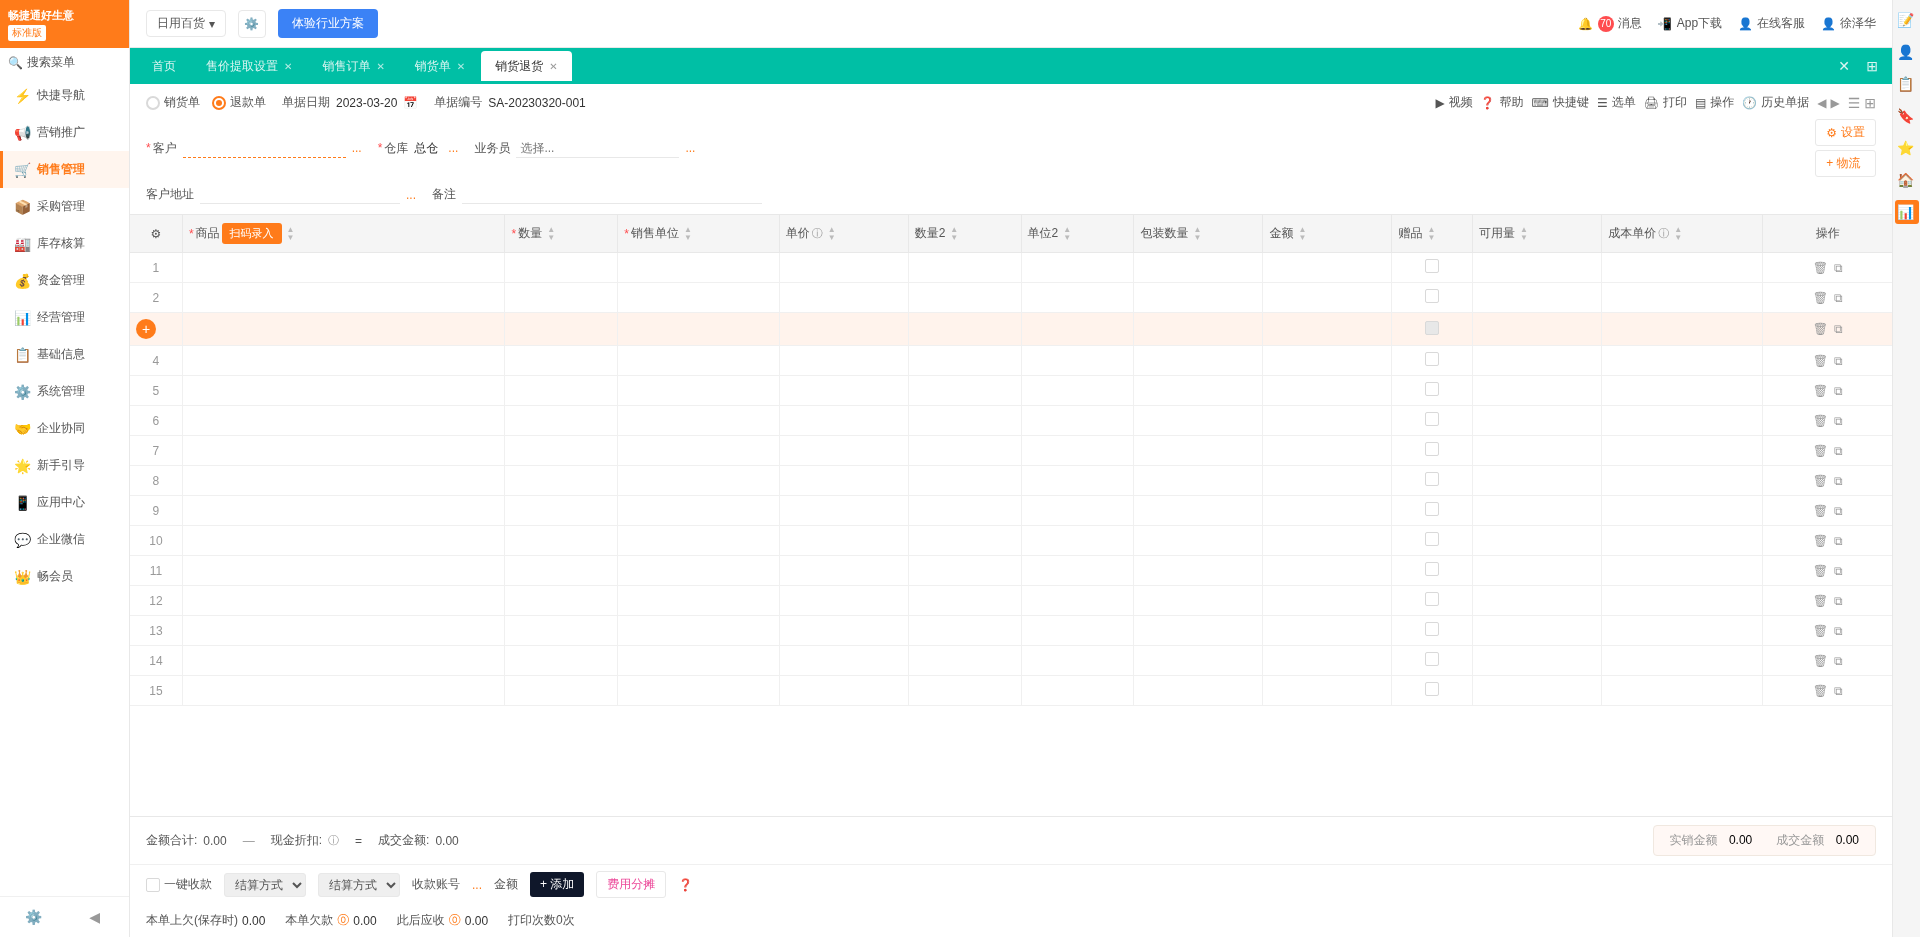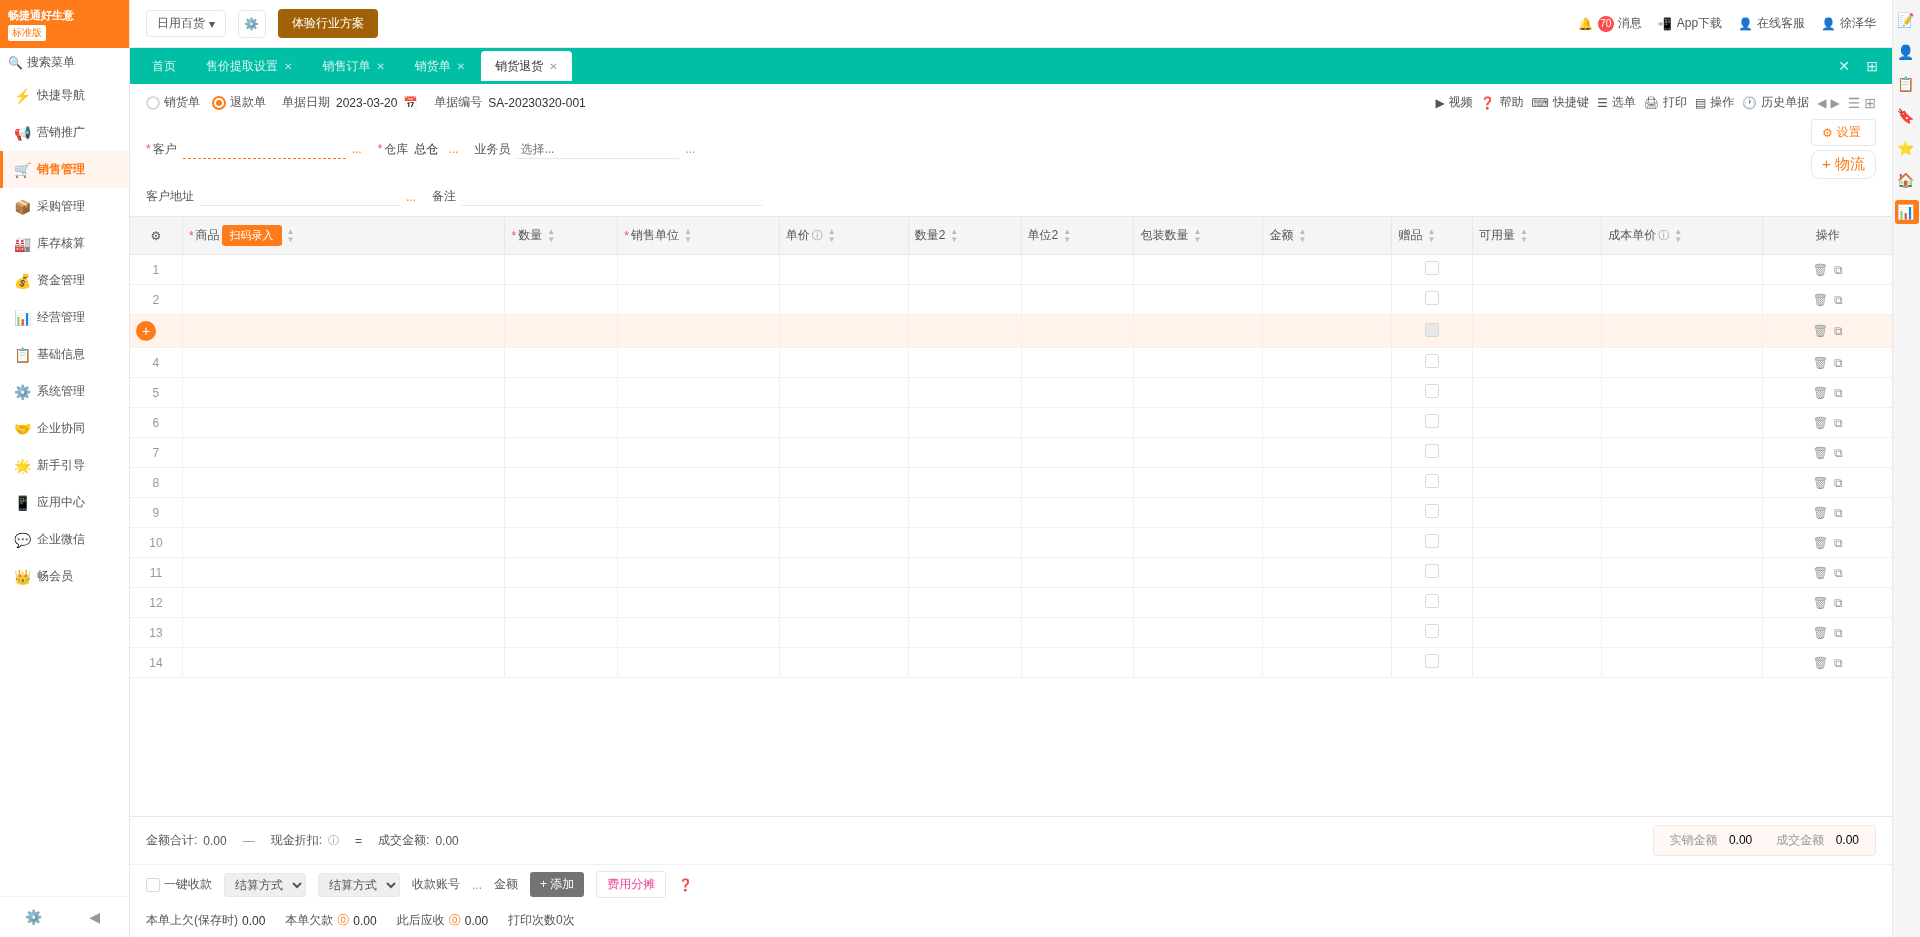--- a/index.html
+++ b/index.html
@@ -17,21 +17,21 @@
     .sidebar-footer-btn { flex: 1; display: flex; align-items: center; justify-content: center; cursor: pointer; color: #999; font-size: 14px; padding: 4px; }
 
     
     .main { flex: 1; display: flex; flex-direction: column; height: 937px; overflow: hidden; }
 
     
     .top-header { height: 48px; background: #fff; display: flex; align-items: center; justify-content: space-between; padding: 0 16px; border-bottom: 1px solid #e8e8e8; flex-shrink: 0; }
     .top-header-left { display: flex; align-items: center; gap: 12px; }
     .breadcrumb-select { display: flex; align-items: center; gap: 4px; padding: 4px 10px; border: 1px solid #e8e8e8; border-radius: 4px; cursor: pointer; font-size: 12px; color: #555; }
     .settings-btn { width: 28px; height: 28px; display: flex; align-items: center; justify-content: center; border: 1px solid #e8e8e8; border-radius: 4px; cursor: pointer; color: #555; }
-    .experience-btn { background: #a16207; color: #fff; border: none; padding: 6px 14px; border-radius: 4px; cursor: pointer; font-size: 12px; }
+    .experience-btn { background: #3b82f6; color: #fff; border: none; padding: 6px 14px; border-radius: 4px; cursor: pointer; font-size: 12px; }
     .top-header-right { display: flex; align-items: center; gap: 16px; }
     .header-action { display: flex; align-items: center; gap: 4px; cursor: pointer; color: #555; font-size: 12px; }
     .notification-badge { background: #ff4d4f; color: #fff; border-radius: 50%; width: 16px; height: 16px; font-size: 10px; display: flex; align-items: center; justify-content: center; }
 
     
     .tab-bar { height: 36px; background: #00bfa5; display: flex; align-items: center; padding: 0 8px; gap: 2px; flex-shrink: 0; }
     .tab-item { display: flex; align-items: center; gap: 4px; padding: 6px 14px; border-radius: 4px 4px 0 0; cursor: pointer; font-size: 12px; color: rgba(255,255,255,0.85); height: 30px; }
     .tab-item.active { background: #fff; color: #333; }
     .tab-close { font-size: 10px; color: rgba(255,255,255,0.7); margin-left: 2px; cursor: pointer; }
     .tab-item.active .tab-close { color: #999; }
@@ -323,21 +323,21 @@
         <div class="form-field">
           <span class="form-label">业务员</span>
           <input class="form-input" style="min-width: 120px;" placeholder="选择...">
           <span class="form-ellipsis">...</span>
         </div>
         <div style="margin-left:auto;display:flex;flex-direction:column;gap:4px;">
           <div style="border:1px solid #e8e8e8;border-radius:3px;padding:4px 10px;cursor:pointer;font-size:12px;color:#ff7b1a;display:flex;align-items:center;gap:4px;">
             <span>⚙</span>
             <span>设置</span>
           </div>
-          <div style="border:1px solid #e8e8e8;border-radius:9px;padding:4px 10px;cursor:pointer;font-size:15px;color:#ff7b1a;display:flex;gap:4px;">
+          <div style="border:1px solid #e8e8e8;border-radius:3px;padding:4px 10px;cursor:pointer;font-size:12px;color:#ff7b1a;display:flex;gap:4px;">
             <span>+ 物流</span>
           </div>
         </div>
       </div>
       <div class="form-row">
         <div class="form-field">
           <span class="form-label">客户地址</span>
           <input class="form-input" style="min-width: 200px;">
           <span class="form-ellipsis">...</span>
         </div>
@@ -721,20 +721,40 @@
               <td></td>
               <td>
                 <div class="action-icons">
                   <span class="action-icon">🗑</span>
                   <span class="action-icon">⧉</span>
                 </div>
               </td>
             </tr>
           <tr>
               <td class="row-num">14</td>
+              <td></td>
+              <td></td>
+              <td></td>
+              <td></td>
+              <td></td>
+              <td></td>
+              <td></td>
+              <td></td>
+              <td class="checkbox-cell"><span class="checkbox-box"></span></td>
+              <td></td>
+              <td></td>
+              <td>
+                <div class="action-icons">
+                  <span class="action-icon">🗑</span>
+                  <span class="action-icon">⧉</span>
+                </div>
+              </td>
+            </tr>
+          <tr>
+              <td class="row-num">15</td>
               <td></td>
               <td></td>
               <td></td>
               <td></td>
               <td></td>
               <td></td>
               <td></td>
               <td></td>
               <td class="checkbox-cell"><span class="checkbox-box"></span></td>
               <td></td>
@@ -792,21 +812,21 @@
         <select class="select-input">
           <option>结算方式</option>
         </select>
         <div class="amount-field">
           <span>收款账号</span>
         </div>
         <span style="color:#ff7b1a;cursor:pointer;">...</span>
         <div class="amount-field">
           <span>金额</span>
         </div>
-        <button style="background:#737373;color:#fff;border:none;padding:4px 10px;border-radius:3px;cursor:pointer;font-size:12px;">+ 添加</button>
+        <button style="background:#0f172a;color:#fff;border:none;padding:4px 10px;border-radius:3px;cursor:pointer;font-size:12px;">+ 添加</button>
         <button style="border:1px solid #e8e8e8;background:#fff;padding:4px 10px;border-radius:3px;cursor:pointer;font-size:12px;color:#ec4899;">费用分摊</button>
         <span style="cursor:pointer;color:#999;">❓</span>
       </div>
       <div class="bottom-row3">
         <div class="stat-items">
           <div class="stat-item">
             <span>本单上欠(保存时)</span>
             <span class="stat-value">0.00</span>
           </div>
           <div class="stat-item">

